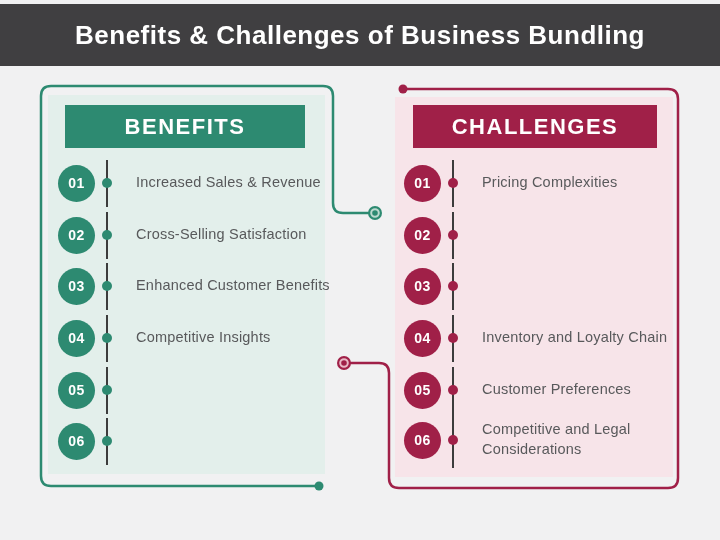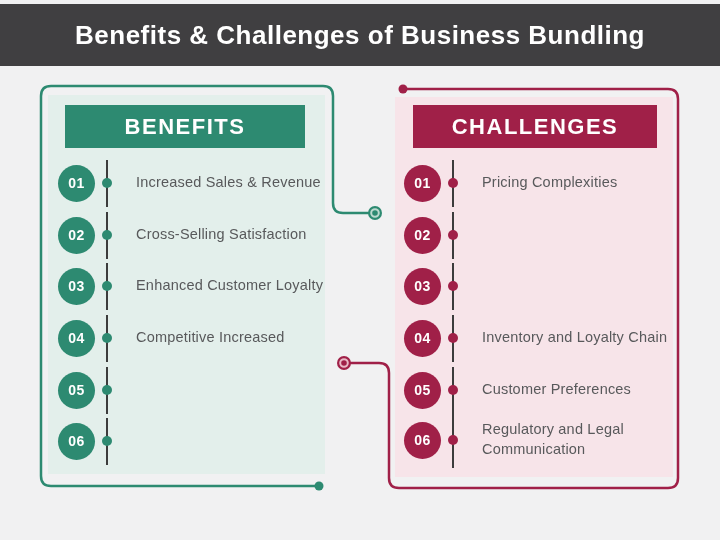--- a/index.html
+++ b/index.html
@@ -83,28 +83,28 @@
     <span class="tick">
         <span class="dot"></span>
       </span>
     <span class="label">Cross-Selling Satisfaction</span>
   </div>
   <div class="row benefits-row" style="left:58px;top:263px;">
     <span class="num">03</span>
     <span class="tick">
         <span class="dot"></span>
       </span>
-    <span class="label">Enhanced Customer Loyalty</span>
+    <span class="label">Enhanced Customer Benefits</span>
   </div>
   <div class="row benefits-row" style="left:58px;top:315px;">
     <span class="num">04</span>
     <span class="tick">
         <span class="dot"></span>
       </span>
-    <span class="label">Competitive Increased</span>
+    <span class="label">Competitive Insights</span>
   </div>
   <div class="row benefits-row" style="left:58px;top:367px;">
     <span class="num">05</span>
     <span class="tick">
         <span class="dot"></span>
       </span>
   </div>
   <div class="row benefits-row" style="left:58px;top:418px;">
     <span class="num">06</span>
     <span class="tick">
@@ -143,16 +143,16 @@
     <span class="tick">
         <span class="dot"></span>
       </span>
     <span class="label">Customer Preferences</span>
   </div>
   <div class="row challenges-row" style="left:404px;top:417px;">
     <span class="num">06</span>
     <span class="tick" style="height:56px;">
         <span class="dot"></span>
       </span>
-    <span class="label">Regulatory and Legal Communication</span>
+    <span class="label">Competitive and Legal Considerations</span>
   </div>
 
 </div>
 
 </body></html>

